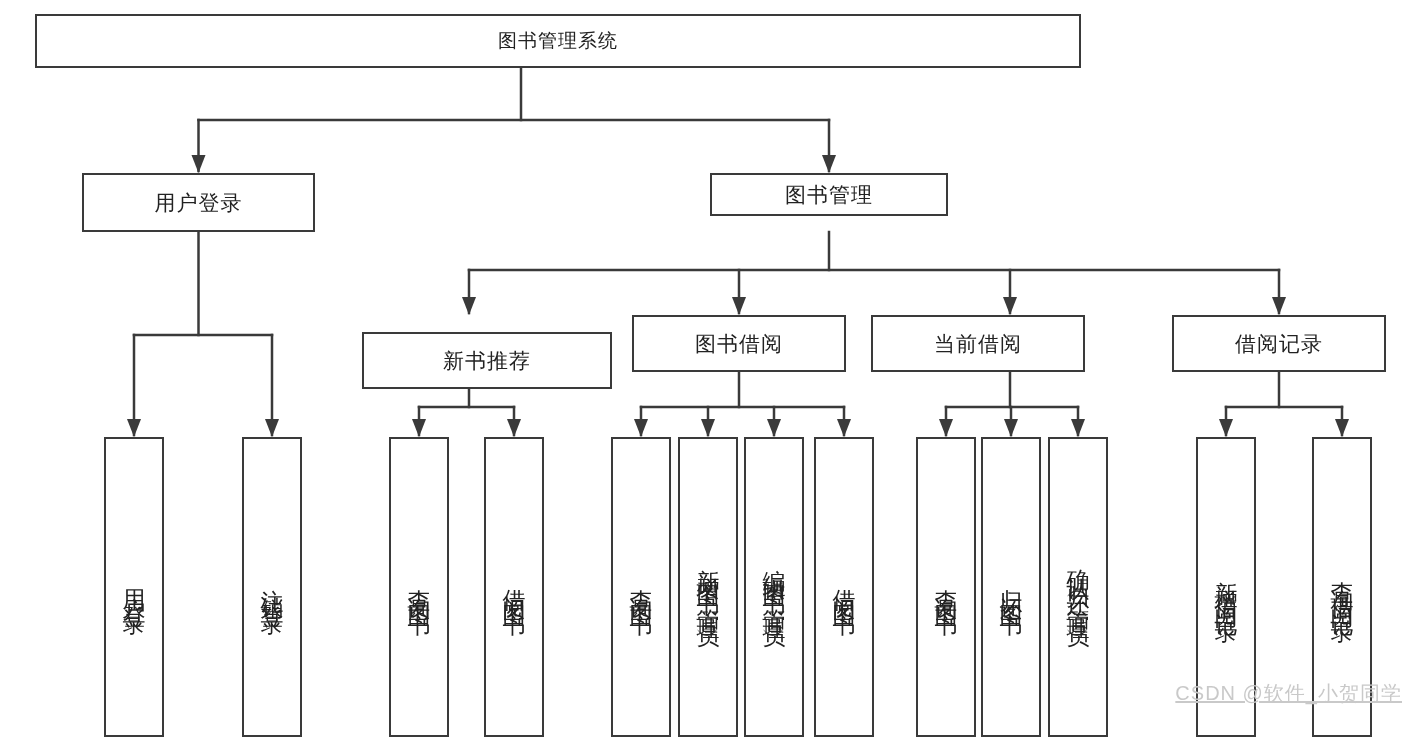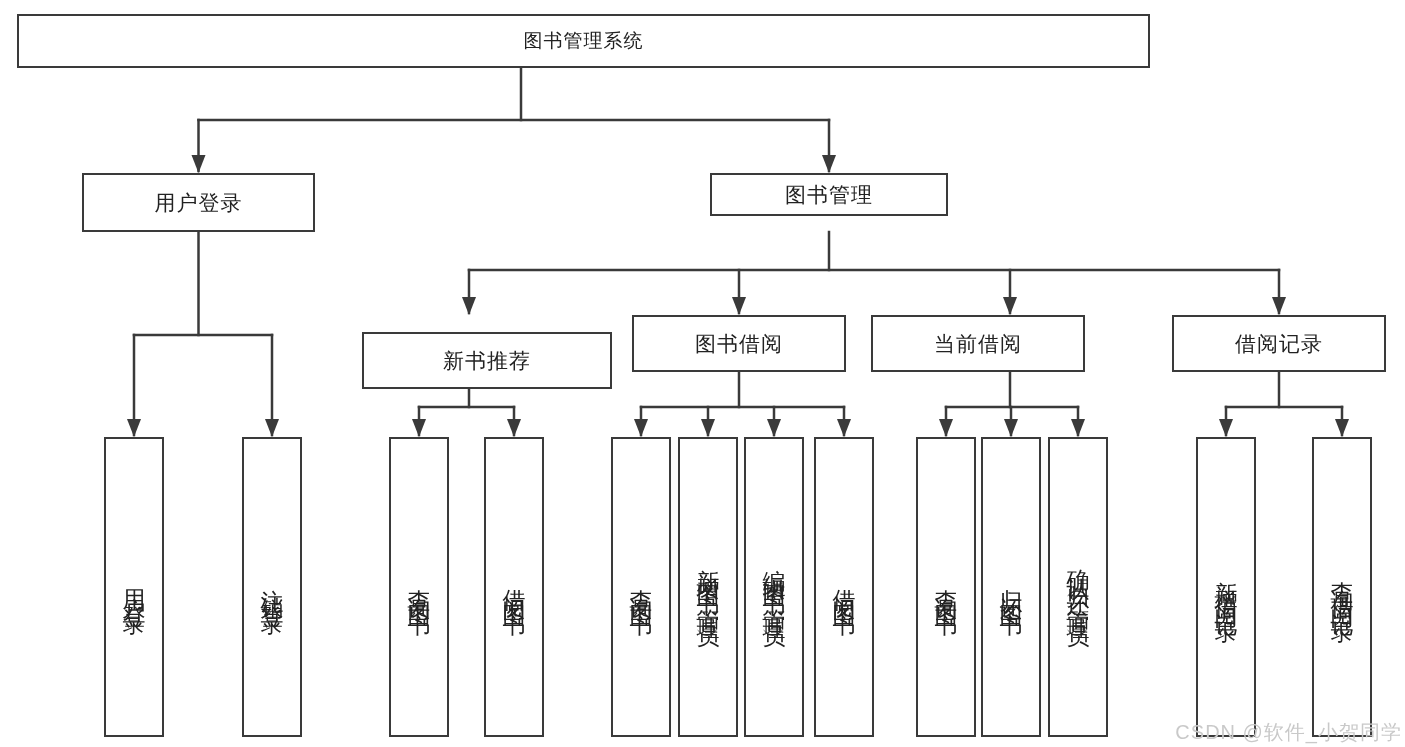--- a/index.html
+++ b/index.html
@@ -43,26 +43,27 @@
   .node.leaf   { font-size: 23px; }
   .node.leaf .vtext {
     writing-mode: vertical-rl;
     text-orientation: mixed;
     letter-spacing: 8px;
     line-height: 1;
     max-height: 292px;
   }
   .watermark {
     position: absolute;
-    top: 719px;
+    top: 680px;
     right: 3px;
     font-size: 20px;
     color: var(--wm);
     letter-spacing: 1px;
     white-space: nowrap;
+    text-decoration: underline;
   }
 </style>
 </head>
 <body>
 
 <div class="canvas">
 
   <svg class="connector-layer" viewBox="0 0 1405 747" xmlns="http://www.w3.org/2000/svg" aria-hidden="true">
     <defs>
       <marker id="arrow" markerUnits="userSpaceOnUse" markerWidth="20" markerHeight="16" refX="16" refY="7" orient="auto">
@@ -106,21 +107,21 @@
       <path d="M1011,407 L1011,435" marker-end="url(#arrow)"></path>
       <path d="M1078,407 L1078,435" marker-end="url(#arrow)"></path>
 
       <path d="M1279,372 L1279,407"></path>
       <path d="M1226,407 L1342,407"></path>
       <path d="M1226,407 L1226,435" marker-end="url(#arrow)"></path>
       <path d="M1342,407 L1342,435" marker-end="url(#arrow)"></path>
     </g>
   </svg>
 
-  <div class="node root" style="left:17px; top:14px; width:1133px; height:54px;">图书管理系统</div>
+  <div class="node root" style="left:35px; top:14px; width:1046px; height:54px;">图书管理系统</div>
 
   <div class="node branch" style="left:82px; top:173px; width:233px; height:59px;">用户登录</div>
   <div class="node branch" style="left:710px; top:173px; width:238px; height:43px;">图书管理</div>
 
   <div class="node branch" style="left:362px; top:332px; width:250px; height:57px;">新书推荐</div>
   <div class="node branch" style="left:632px; top:315px; width:214px; height:57px;">图书借阅</div>
   <div class="node branch" style="left:871px; top:315px; width:214px; height:57px;">当前借阅</div>
   <div class="node branch" style="left:1172px; top:315px; width:214px; height:57px;">借阅记录</div>
 
   <div class="node leaf" style="left:104px; top:437px; width:60px; height:300px;">

